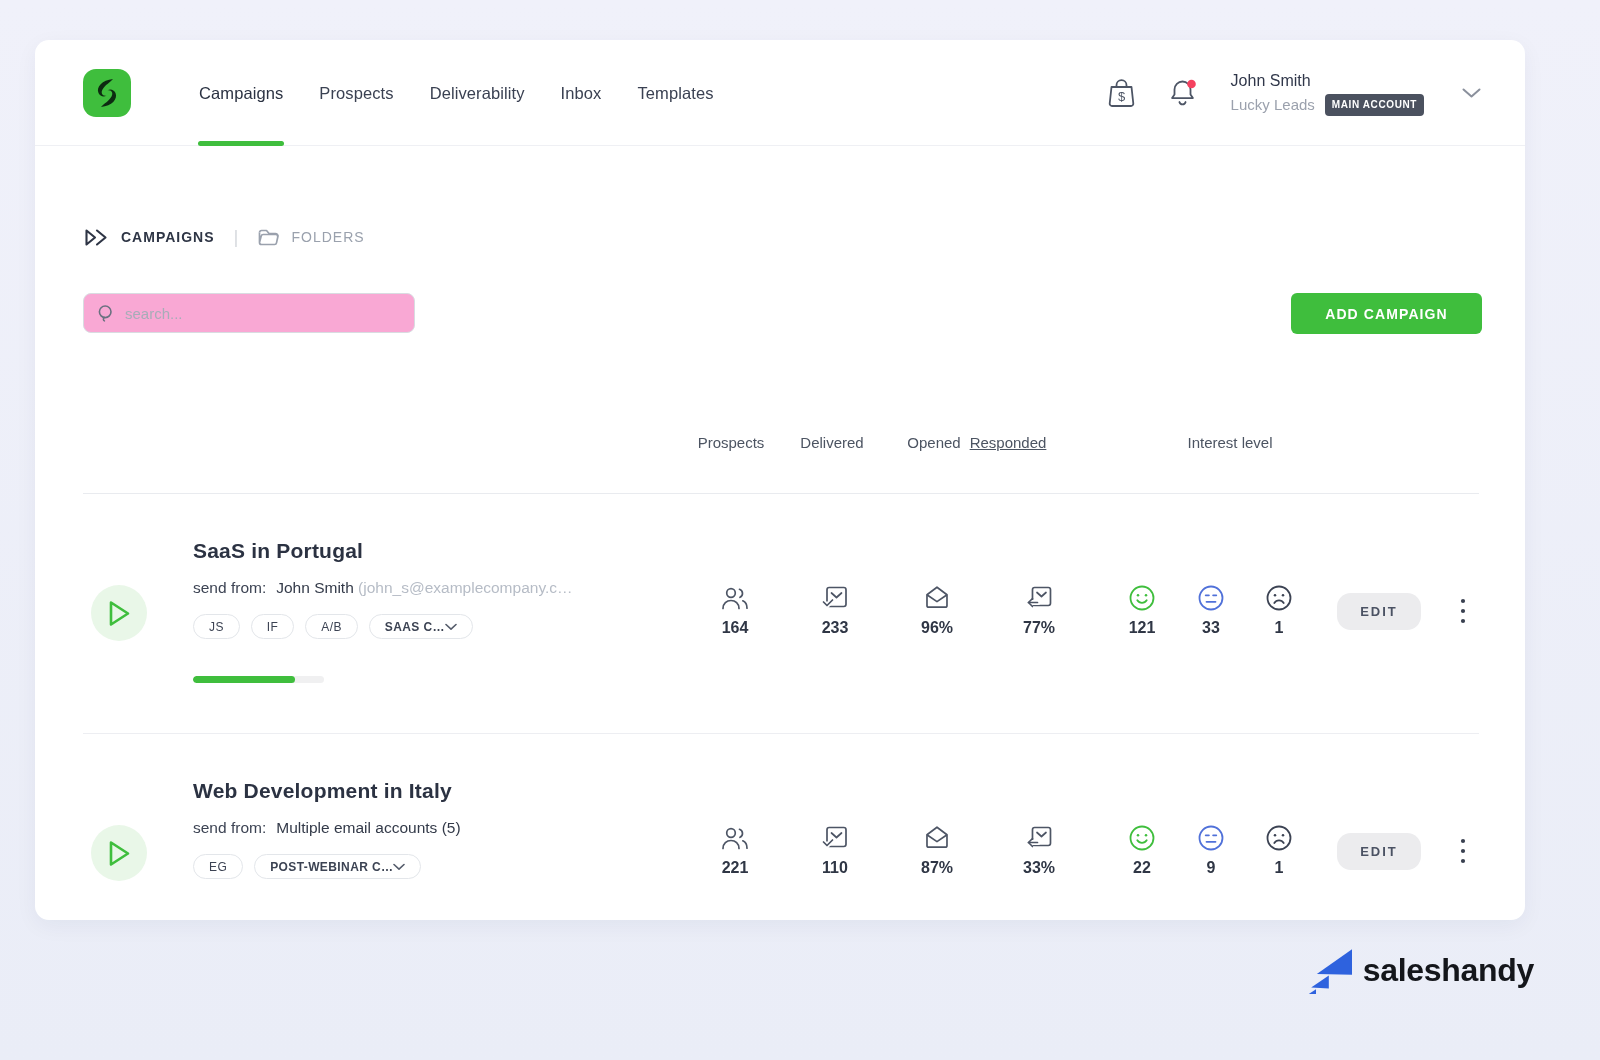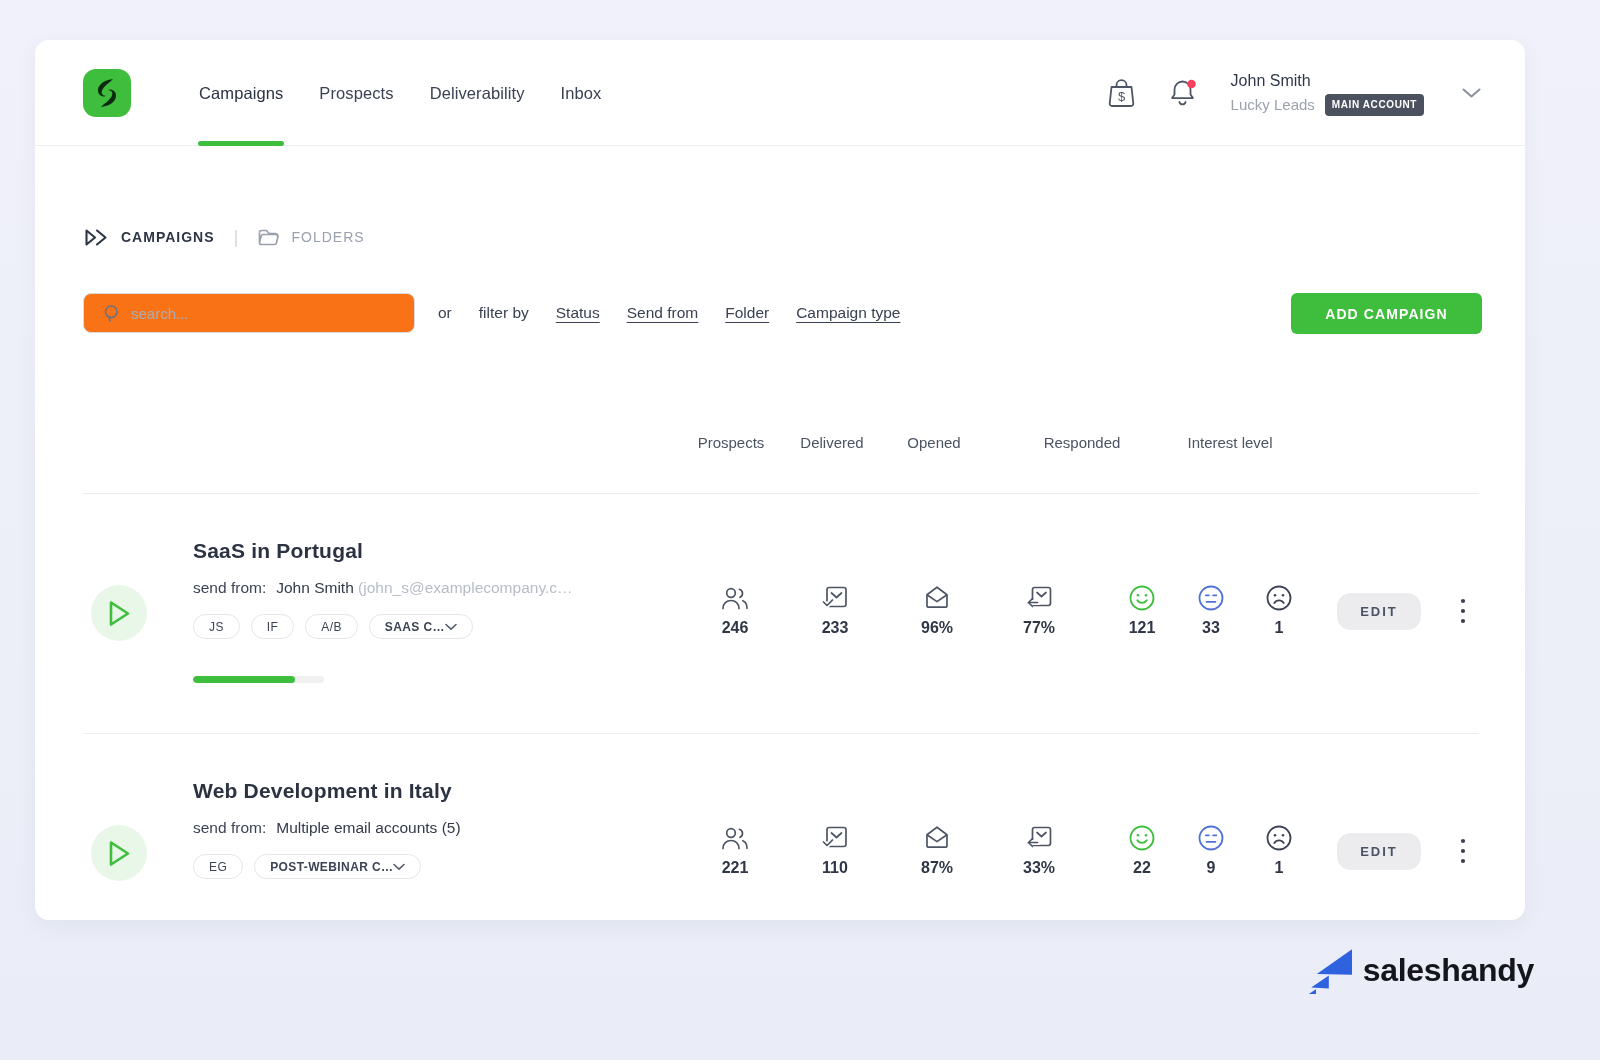--- a/index.html
+++ b/index.html
@@ -45,22 +45,22 @@
   
   .crumbs { position:absolute; left:48px; top:177px; height:40px; display:flex; align-items:center; }
   .crumb-label { margin-left:13px; font-size:14px; font-weight:700; letter-spacing:1px; color:#2e3545; }
   .crumb-pipe { margin-left:19px; color:#d7dade; font-size:19px; font-weight:300; }
   .crumb-folder-icon { margin-left:19px; display:flex; }
   .crumb-folders { margin-left:11px; font-size:14px; color:#9aa1ad; letter-spacing:1px; }
   
   .toolbar { position:absolute; left:0; right:0; top:253px; height:40px; }
   .search-box {
     position:absolute; left:48px; top:0; width:332px; height:40px;
-    border:1px solid #d9dce1; border-radius:8px; background:#f97316;
-    display:flex; align-items:center; padding:0 19px; gap:9px;
+    border:1px solid #d9dce1; border-radius:8px; background:#f9a8d4;
+    display:flex; align-items:center; padding:0 13px; gap:9px;
   }
   .search-box input {
     border:none; outline:none; flex:1; font-size:15px; color:#3a4152;
     font-family:"Liberation Sans", sans-serif; background:transparent;
   }
   .search-box input::placeholder { color:#a7adb8; }
   .filter-strip { position:absolute; left:403px; top:0; height:40px; display:flex; align-items:center; gap:27px; }
   .filter-word { font-size:15.5px; color:#3a4152; }
   .filter-link {
     font-size:15.5px; color:#3a4152; text-decoration:underline;
@@ -129,20 +129,21 @@
           <path d="M9 30 C20 29 26 22 23.5 16 C22 12.5 18 11.5 15.5 13.5 C19.5 12.5 21.5 16 19.5 19.5 C17 24 12 26.5 9 30 Z" fill="#0d2b11"></path>
         </svg>
       </span>
     </div>
 
     <nav class="main-nav">
       <div class="nav-item active">Campaigns</div>
       <div class="nav-item">Prospects</div>
       <div class="nav-item">Deliverability</div>
       <div class="nav-item">Inbox</div>
+      <div class="nav-item">Templates</div>
     </nav>
 
     <div class="topbar-right">
       <div class="icon-btn">
         <span>
           <svg width="31" height="34" viewBox="0 0 31 34" fill="none" stroke="#4d5565" stroke-width="1.8" stroke-linejoin="round" stroke-linecap="round">
             <path d="M5.5 11 h20 l1.8 16.5 a2.3 2.3 0 0 1 -2.3 2.5 H6 a2.3 2.3 0 0 1 -2.3 -2.5 Z"></path>
             <path d="M10.5 10.5 v-1.3 a5 5 0 0 1 10 0 v1.3"></path>
             <text x="15.5" y="24.5" text-anchor="middle" font-size="13" stroke="none" fill="#4d5565" font-family="Liberation Sans, sans-serif">$</text>
           </svg>
@@ -195,35 +196,27 @@
   <div class="toolbar">
     <div class="search-box">
       <span>
         <svg width="19" height="19" viewBox="0 0 19 19" fill="none" stroke="#6a7180" stroke-width="1.6" stroke-linecap="round">
           <circle cx="8.2" cy="7.8" r="5.8"></circle>
           <path d="M7.2 13.3 c-1.2 1.8 -1 3 .2 3.6"></path>
         </svg>
       </span>
       <input type="text" placeholder="search..." style="">
     </div>
-    <div class="filter-strip">
-      <span class="filter-word">or</span>
-      <span class="filter-word">filter by</span>
-      <span class="filter-link">Status</span>
-      <span class="filter-link">Send from</span>
-      <span class="filter-link">Folder</span>
-      <span class="filter-link">Campaign type</span>
-    </div>
     <button class="add-campaign-btn">ADD CAMPAIGN</button>
   </div>
 
   <span class="thead-label col-prospects" style="left:696px;">Prospects</span>
   <span class="thead-label" style="left:797px;">Delivered</span>
   <span class="thead-label" style="left:899px;text-align:right;">Opened</span>
-  <span class="thead-label" style="left:1047px;">Responded</span>
+  <span class="thead-label" style="left:973px;text-decoration:underline;">Responded</span>
   <span class="thead-label" style="left:1173px;padding-left:44px;">Interest level</span>
   <div class="thead-divider"></div>
 
   <div class="campaign-row row-1">
     <div class="play-circle">
       <span>
         <svg width="23" height="27" viewBox="0 0 23 27" fill="none">
             <polygon points="3,2.5 20,13.5 3,24.5" stroke="#3fbe3d" stroke-width="2.6" stroke-linejoin="round"></polygon>
           </svg>
       </span>
@@ -252,21 +245,21 @@
 
     <div class="stat col-prospects">
       <div class="glyph">
         <svg width="32" height="28" viewBox="0 0 32 28" fill="none" stroke="#4d5565" stroke-width="1.7" stroke-linecap="round">
           <circle cx="12" cy="9" r="4.3"></circle>
           <path d="M4 24.5 c0-5 3.6-8 8-8 s8 3 8 8"></path>
           <path d="M20.5 5.3 a4.3 4.3 0 0 1 .5 8"></path>
           <path d="M23.8 16.8 c2.8 1.2 4.2 4 4.2 7.4"></path>
         </svg>
       </div>
-      <div class="num">246</div>
+      <div class="num">164</div>
     </div>
     <div class="stat col-delivered">
       <div class="glyph">
         <svg width="30" height="30" viewBox="0 0 30 30" fill="none" stroke-linecap="round" stroke-linejoin="round">
           <rect x="7" y="4.5" width="19" height="19" rx="2.2" stroke="#4d5565" stroke-width="1.7"></rect>
           <polyline points="11.5,10 16.5,14.5 21.5,10" stroke="#4d5565" stroke-width="1.7"></polyline>
           <polyline points="3.5,19 7,22.5 12.5,17" stroke="#ffffff" stroke-width="5"></polyline>
           <polyline points="3.5,19 7,22.5 12.5,17" stroke="#4d5565" stroke-width="1.7"></polyline>
         </svg>
       </div>

